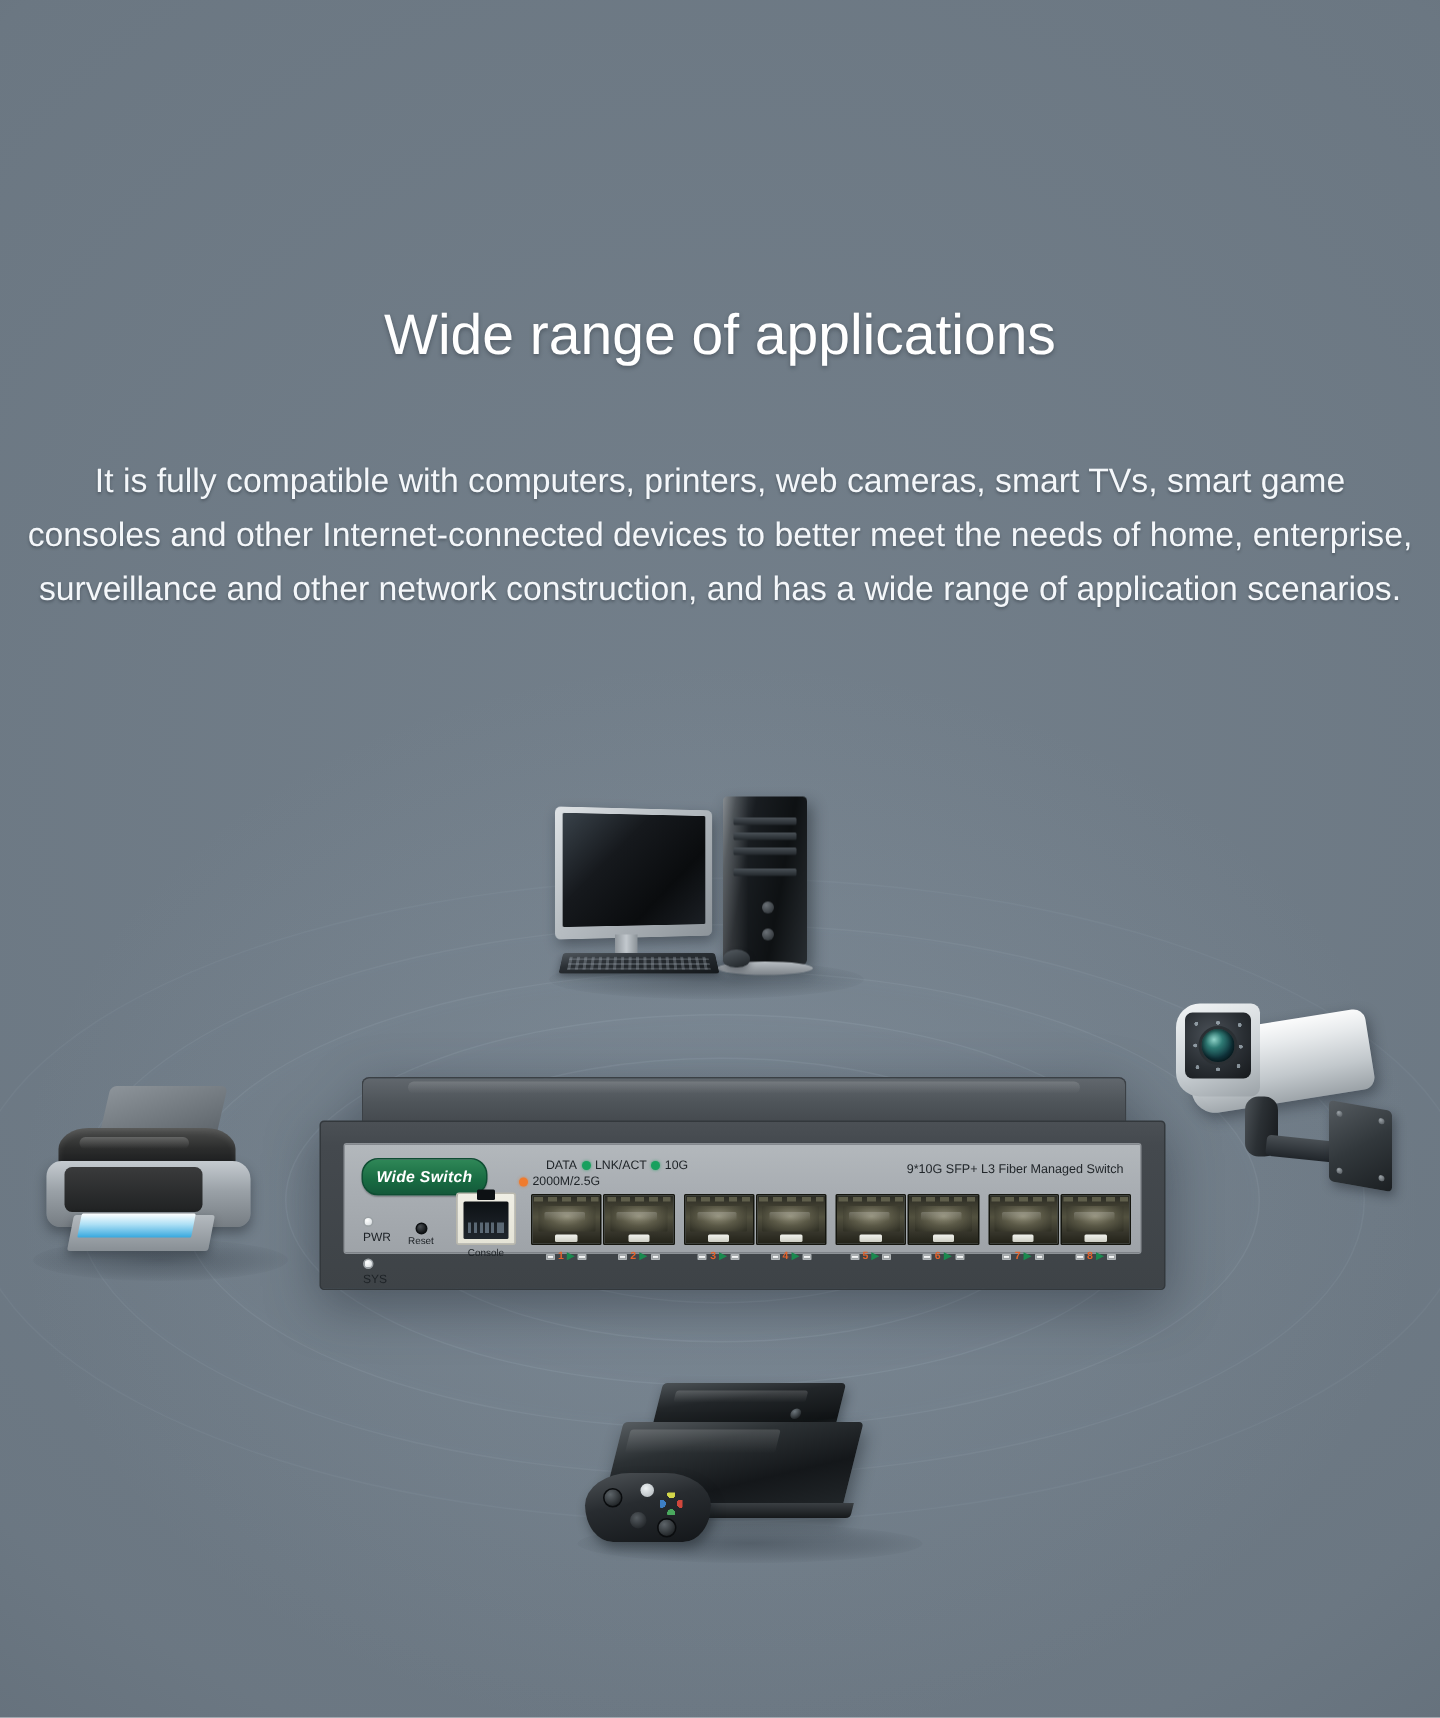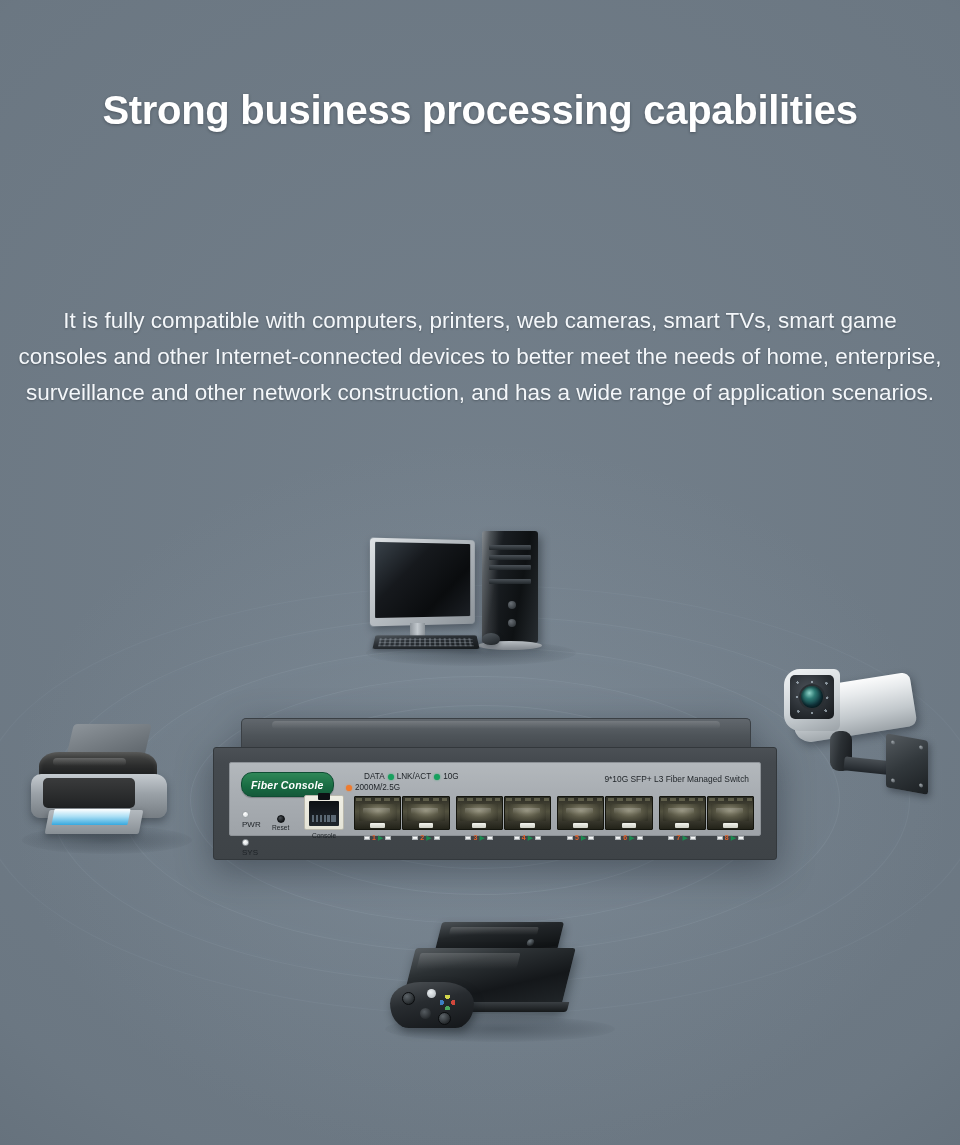--- a/index.html
+++ b/index.html
@@ -498,21 +498,21 @@
 
   <div class="ripples">
     <div class="ring" style="width:1000px;height:430px;opacity:0.35;"></div>
     <div class="ring" style="width:860px;height:368px;opacity:0.45;"></div>
     <div class="ring" style="width:720px;height:306px;opacity:0.55;"></div>
     <div class="ring" style="width:580px;height:248px;opacity:0.62;"></div>
     <div class="ring" style="width:450px;height:190px;opacity:0.68;"></div>
     <div class="ring" style="width:330px;height:138px;opacity:0.7;"></div>
   </div>
 
-  <div class="headline">Strong business processing capabilities</div>
+  <div class="subhead">Wide range of applications</div>
   <div class="bodytext">It is fully compatible with computers, printers, web cameras, smart TVs, smart game consoles and other Internet-connected devices to better meet the needs of home, enterprise, surveillance and other network construction, and has a wide range of application scenarios.</div>
 
   <div class="shadow-ellipse" style="left:366px;top:640px;width:210px;height:26px;"></div>
   <div class="pc-group">
     <div class="monitor">
       <div class="monitor-screen"></div>
     </div>
     <div class="monitor-stand"></div>
     <div class="monitor-base"></div>
     <div class="tower">
@@ -572,21 +572,21 @@
   </div>
 
   <div class="switch">
     <div class="sw-top">
       <div class="sw-top-sheen"></div>
     </div>
     <div class="sw-body">
       <div class="sw-face">
 
         <div class="logo-badge">
-          <span>Fiber Console</span>
+          <span>Wide Switch</span>
         </div>
 
         <div class="legend">
           <div class="row">
             <span>DATA</span>
             <span class="led-dot led-green"></span>
             <span>LNK/ACT</span>
             <span class="led-dot led-green"></span>
             <span>10G</span>
           </div>

